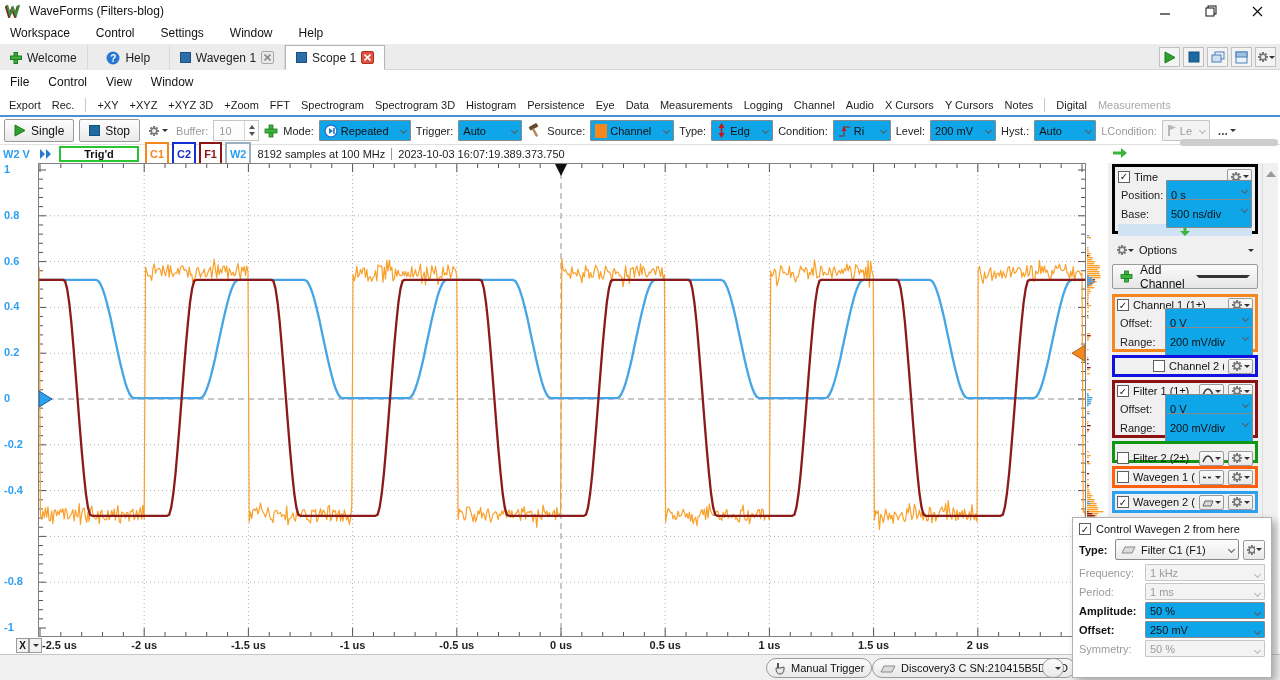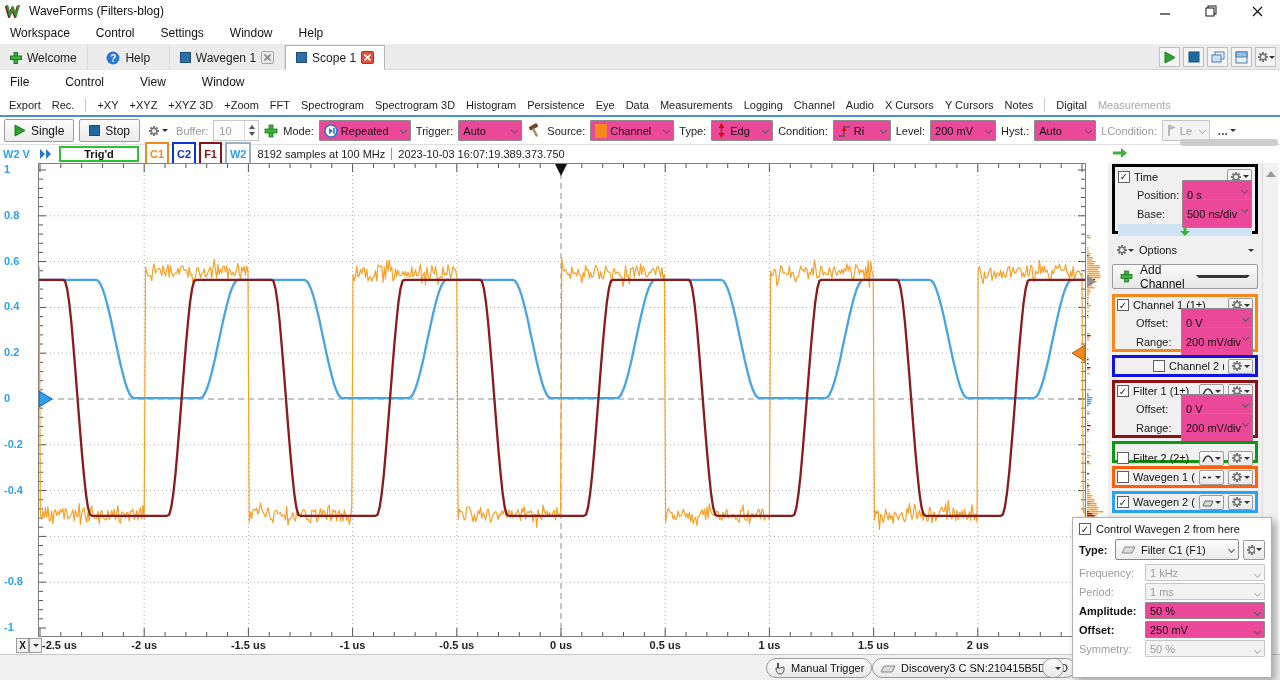--- a/index.html
+++ b/index.html
@@ -21,32 +21,32 @@
   #tabrow { left:0; top:44px; width:1280px; height:26px; background:#ececec; border-bottom:1px solid #d6d6d6; }
   #tabrow-tabs { position:absolute; left:0; top:1px; height:25px; display:flex; }
   .tab { height:25px; display:flex; align-items:center; gap:5px; padding:0 10px; border-right:1px solid #d9d9d9; font-size:12px; color:#222; background:#ececec; min-width:82px; justify-content:center; }
   .tab.active { background:#fff; border:1px solid #b4b4b4; border-bottom:1px solid #fff; }
   .tab-close { width:13px; height:13px; border:1px solid #a8a8a8; background:#e9e9e9; display:flex; align-items:center; justify-content:center; border-radius:2px; }
   .tab-close.red { background:#e2503e; border-color:#a83325; }
   #tab-tools { position:absolute; right:4px; top:3px; display:flex; gap:3px; }
   .ttool { width:21px; height:20px; border:1px solid #c0c0c0; background:#f4f4f4; display:flex; align-items:center; justify-content:center; }
 
   
-  #scopemenu { left:0; top:70px; width:1280px; height:24px; background:#fff; display:flex; align-items:center; gap:36px; padding-left:10px; }
+  #scopemenu { left:0; top:70px; width:1280px; height:24px; background:#fff; display:flex; align-items:center; gap:19px; padding-left:10px; }
   #toolbar { left:0; top:94px; width:1280px; height:23px; background:#fff; display:flex; align-items:center; gap:11px; padding-left:9px; font-size:11px; border-bottom:2px solid #4a90d9; }
   .tb-item { color:#1c1c1c; white-space:nowrap; }
   .tb-item.dim { color:#a8a8a8; }
   .vsep { width:1px; height:14px; background:#c9c9c9; }
 
   
   #controlrow { left:0; top:117px; width:1280px; height:28px; background:#fff; display:flex; align-items:center; gap:5px; padding-left:4px; border-bottom:1px solid #e0e0e0; }
   .btn { height:23px; background:linear-gradient(#fdfdfd,#eaeaea); border:1px solid #9a9a9a; display:flex; align-items:center; gap:5px; padding:0 9px; font-size:12px; border-radius:2px; }
   .lbl { font-size:11px; color:#222; white-space:nowrap; }
   .lbl.gray { color:#9a9a9a; }
-  .field { height:21px; background:#ec4899; border:1px solid #8a8a8a; display:flex; align-items:center; gap:3px; padding:0 14px 0 4px; font-size:11px; position:relative; white-space:nowrap; overflow:hidden; border-radius:1px; }
+  .field { height:21px; background:#0ea5e9; border:1px solid #8a8a8a; display:flex; align-items:center; gap:3px; padding:0 14px 0 4px; font-size:11px; position:relative; white-space:nowrap; overflow:hidden; border-radius:1px; }
   .field .caret { position:absolute; right:4px; top:7px; }
   .field.dis { background:#f3f3f3; border-color:#c6c6c6; color:#9b9b9b; }
   .caret { width:5px; height:5px; border-right:1.5px solid #5a5a5a; border-bottom:1.5px solid #5a5a5a; transform:rotate(45deg); display:inline-block; }
   .caret.dim { border-color:#b5b5b5; }
   .spin { height:21px; width:46px; border:1px solid #c6c6c6; background:#fdfdfd; display:flex; align-items:center; }
   .spin .val { flex:1; padding-left:5px; color:#9a9a9a; font-size:11px; }
   .spin .arrows { width:14px; height:100%; border-left:1px solid #d5d5d5; display:flex; flex-direction:column; align-items:center; justify-content:space-evenly; }
   .tri-up { width:0; height:0; border-left:3.5px solid transparent; border-right:3.5px solid transparent; border-bottom:4px solid #555; }
   .tri-dn { width:0; height:0; border-left:3.5px solid transparent; border-right:3.5px solid transparent; border-top:4px solid #555; }
   .mini-dd { height:21px; display:flex; align-items:center; gap:2px; padding:0 3px; }
@@ -69,21 +69,21 @@
   #xbtn { position:absolute; left:16px; top:475px; display:flex; }
   #xbtn .bx { width:13px; height:15px; border:1px solid #9a9a9a; background:#f2f2f2; display:flex; align-items:center; justify-content:center; font-size:10px; font-weight:700; }
 
   
   #sidebar-bg { left:1108px; top:163px; width:154px; height:491px; background:#f0f0f0; }
   #vscroll { left:1262px; top:163px; width:16px; height:491px; background:#f1f1f1; border-left:1px solid #dcdcdc; }
   #hthumb { left:1180px; top:139px; width:98px; height:7px; background:#cdcdcd; border-radius:3px; }
   .panel { position:absolute; left:1112px; width:146px; background:#f0f0f0; }
   .p-head { display:flex; align-items:center; gap:4px; padding:1px 2px; height:17px; }
   .p-label { font-size:11px; color:#111; white-space:nowrap; flex:1; overflow:hidden; }
-  .p-row { display:flex; align-items:center; height:19px; padding:0 2px; gap:2px;margin-left:16px; }
+  .p-row { display:flex; align-items:center; height:19px; padding:0 2px; gap:2px; }
   .p-row .rl { width:46px; font-size:11px; color:#222; padding-left:3px; }
   .p-row .field { flex:1; height:29px; }
   .chk { width:12px; height:12px; border:1px solid #5f5f5f; background:#fff; display:flex; align-items:center; justify-content:center; font-size:10px; font-weight:700; color:#222; flex:none; }
   .sbtn { height:15px; border:1px solid #9a9a9a; background:linear-gradient(#fbfbfb,#e8e8e8); display:flex; align-items:center; justify-content:center; gap:1px; padding:0 2px; border-radius:2px; flex:none; }
   .tinycaret { width:0; height:0; border-left:3px solid transparent; border-right:3px solid transparent; border-top:3.5px solid #333; }
 
   #time-panel { top:164px; height:70px; border:3px solid #000; padding:1px; }
   #time-strip { height:12px; background:#cfe3f5; margin:1px 2px 0 2px; display:flex; align-items:center; justify-content:center; }
   #options-row { left:1112px; top:241px; width:146px; height:18px; display:flex; align-items:center; gap:5px; padding:0 4px; }
   #options-row .p-label { flex:1; }

